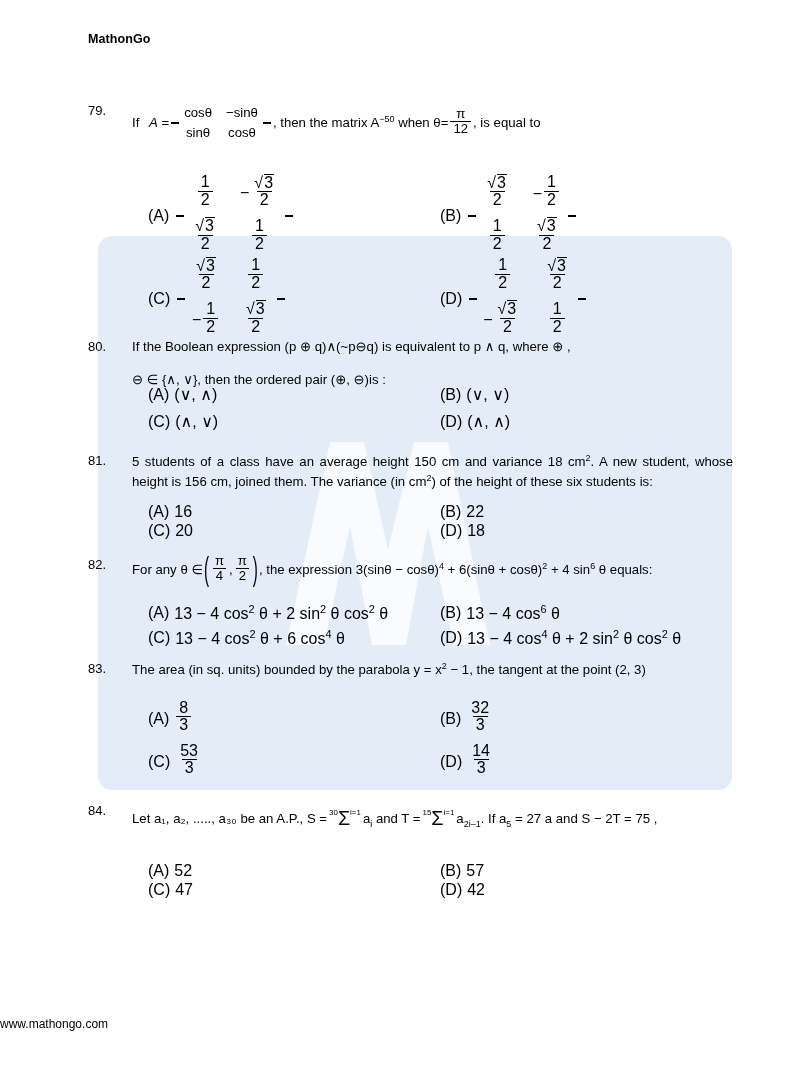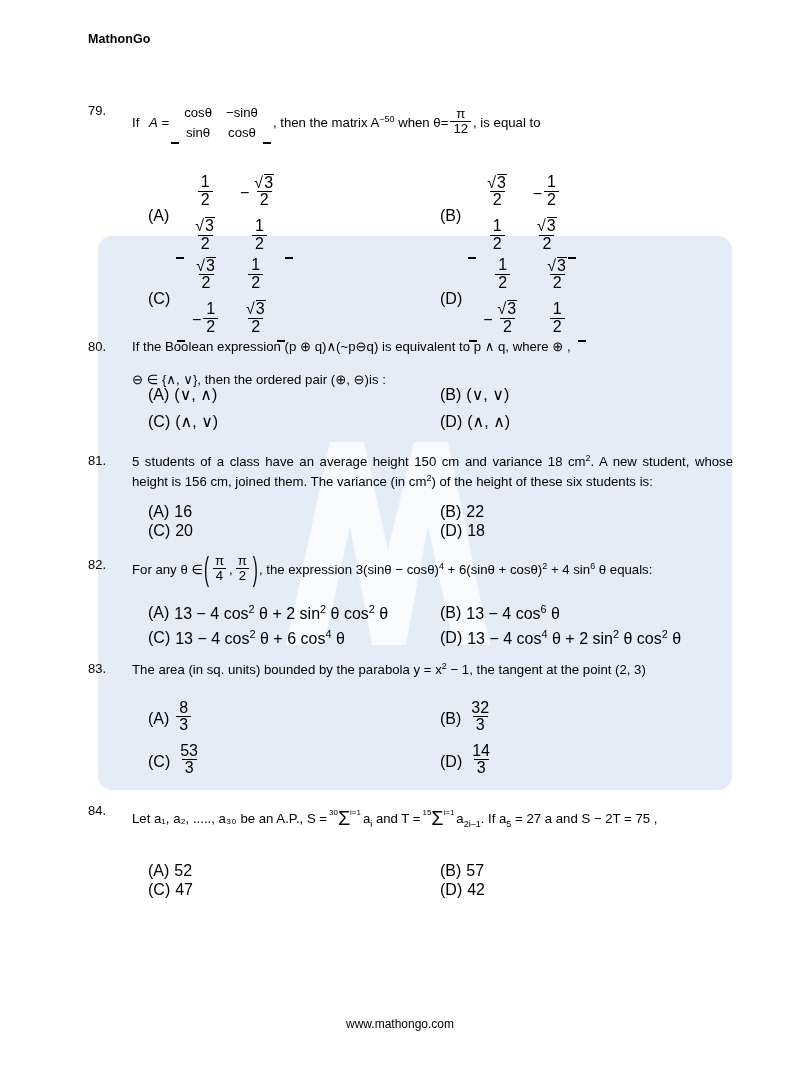--- a/index.html
+++ b/index.html
@@ -89,21 +89,21 @@
     position: relative;
   }
   .radsign { font-size: 1.0em; }
 
   sup.exp { font-size: 0.68em; vertical-align: super; }
   sub.sb { font-size: 0.68em; vertical-align: sub; }
 
   
   .matrix {
     display: inline-flex;
-    align-items: flex-end;
+    align-items: center;
     vertical-align: middle;
     margin: 0 2px;
   }
   .mbrk {
     width: 7px;
     border-top: 1.3px solid #000;
     border-bottom: 1.3px solid #000;
   }
   .mbrk.left  { border-left: 1.3px solid #000; }
   .mbrk.right { border-right: 1.3px solid #000; }
@@ -154,21 +154,21 @@
   .optcell .lbl { margin-right: 5px; white-space: nowrap; }
   .col-a { position: absolute; left: 148px; }
   .col-b { position: absolute; left: 440px; }
 
   
   .footer {
     position: absolute;
     top: 1017px;
     left: 0;
     width: 800px;
-    text-align: center;
+    text-align: left;
     font-size: 12px;
   }
 </style>
 </head>
 <body>
 
 <div class="page">
 
   <div class="header">
     <span>MathonGo</span>

